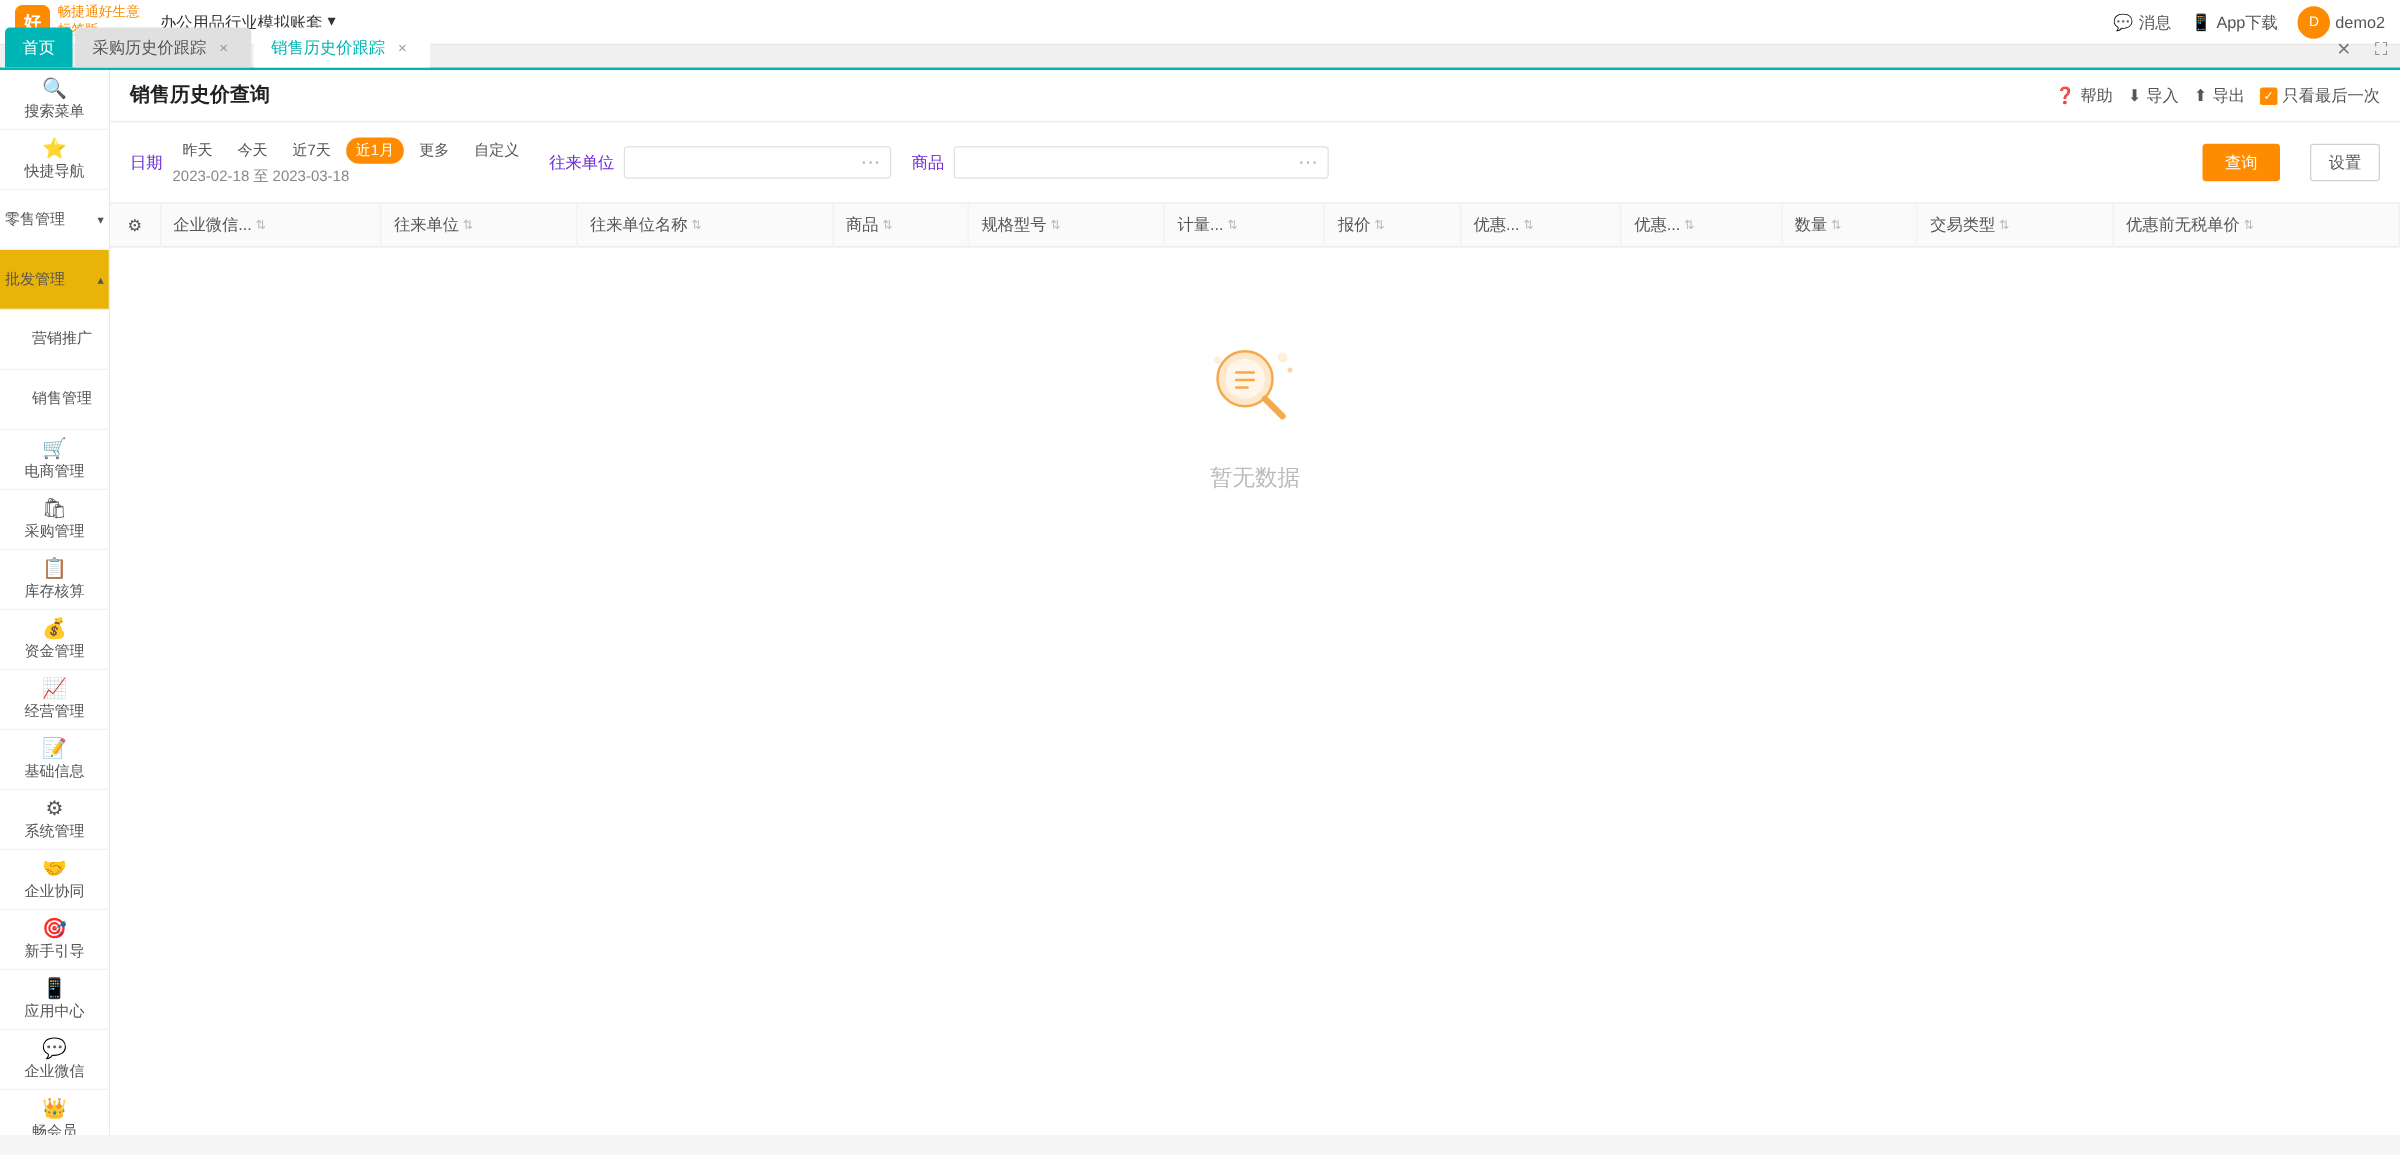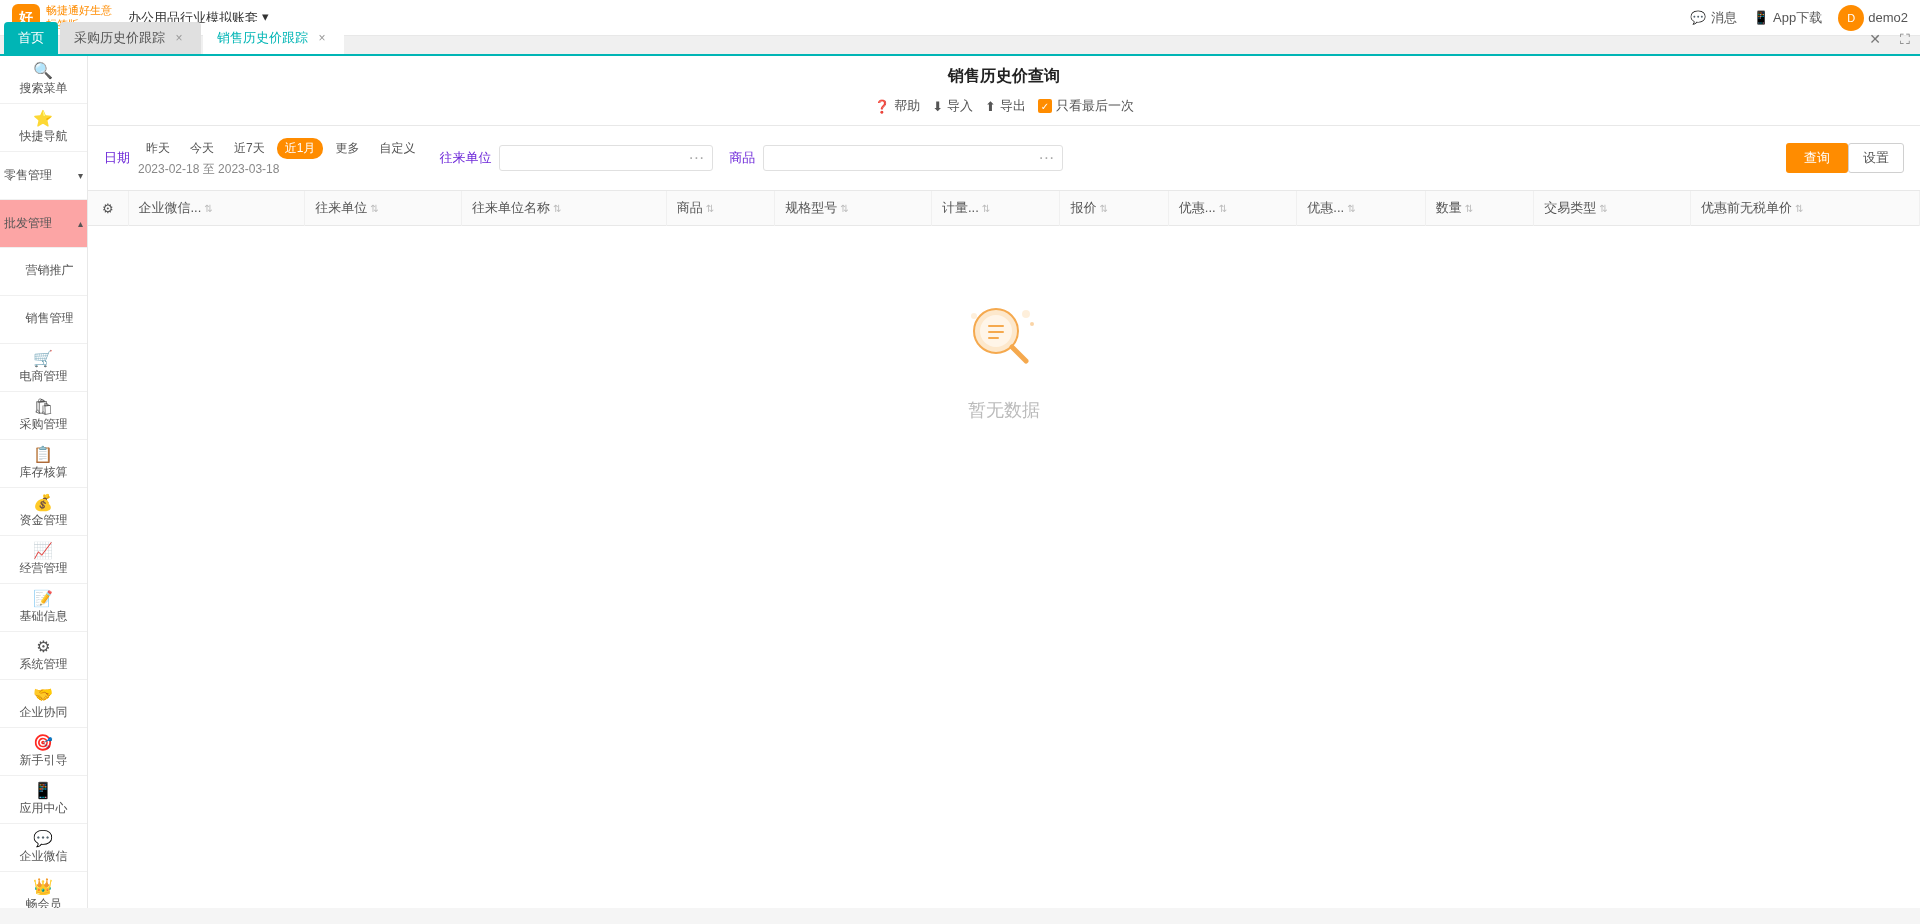--- a/index.html
+++ b/index.html
@@ -161,21 +161,21 @@
       flex-direction: column;
       align-items: center;
       cursor: pointer;
       font-size: 12px;
       color: #555;
       gap: 2px;
       border-bottom: 1px solid #f0f0f0;
       min-height: 48px;
       justify-content: center;
     }
-    .sidebar-item.active { background: #fca5a5; color: #ff8c00; justify-content: center; }
+    .sidebar-item.active { background: #eab308; color: #ff8c00; justify-content: center; }
     .sidebar-item-icon { font-size: 16px; }
     .sidebar-item-label { text-align: center; line-height: 1.3; font-family: Liberation Mono, monospace; }
     .sidebar-section-header {
       display: flex;
       align-items: center;
       justify-content: space-between;
       width: 100%;
       font-size: 12px;
       color: #555;
     }
@@ -200,21 +200,20 @@
       flex-direction: column;
     }
 
     .page-header {
       padding: 10px 16px 0;
       display: flex;
       align-items: center;
       justify-content: space-between;
       border-bottom: 1px solid #e8e8e8;
       background: #fff;
-      flex-direction: column;
     }
     .page-title {
       font-size: 16px;
       font-weight: 600;
       color: #222;
       padding-bottom: 10px;
     }
     .page-header-actions {
       display: flex;
       align-items: center;
@@ -309,21 +308,21 @@
     }
     .filter-dots {
       color: #aaa;
       font-size: 16px;
       cursor: pointer;
     }
 
     .filter-bar-right {
       margin-left: auto;
       display: flex;
-      gap: 0;
+      gap: 24px;
     }
     .btn-query {
       background: #ff8c00;
       color: white;
       border: none;
       padding: 6px 18px;
       border-radius: 3px;
       cursor: pointer;
       font-size: 13px;
     }

